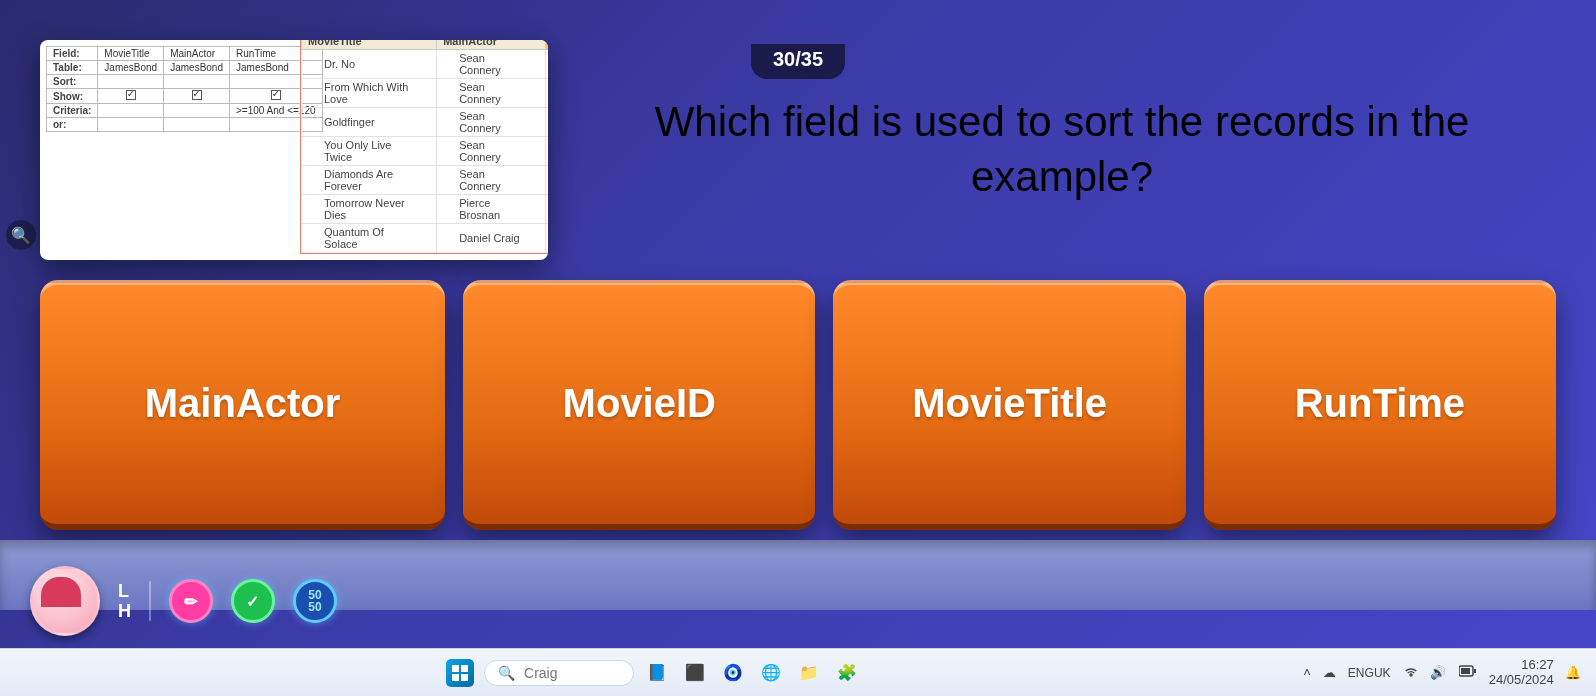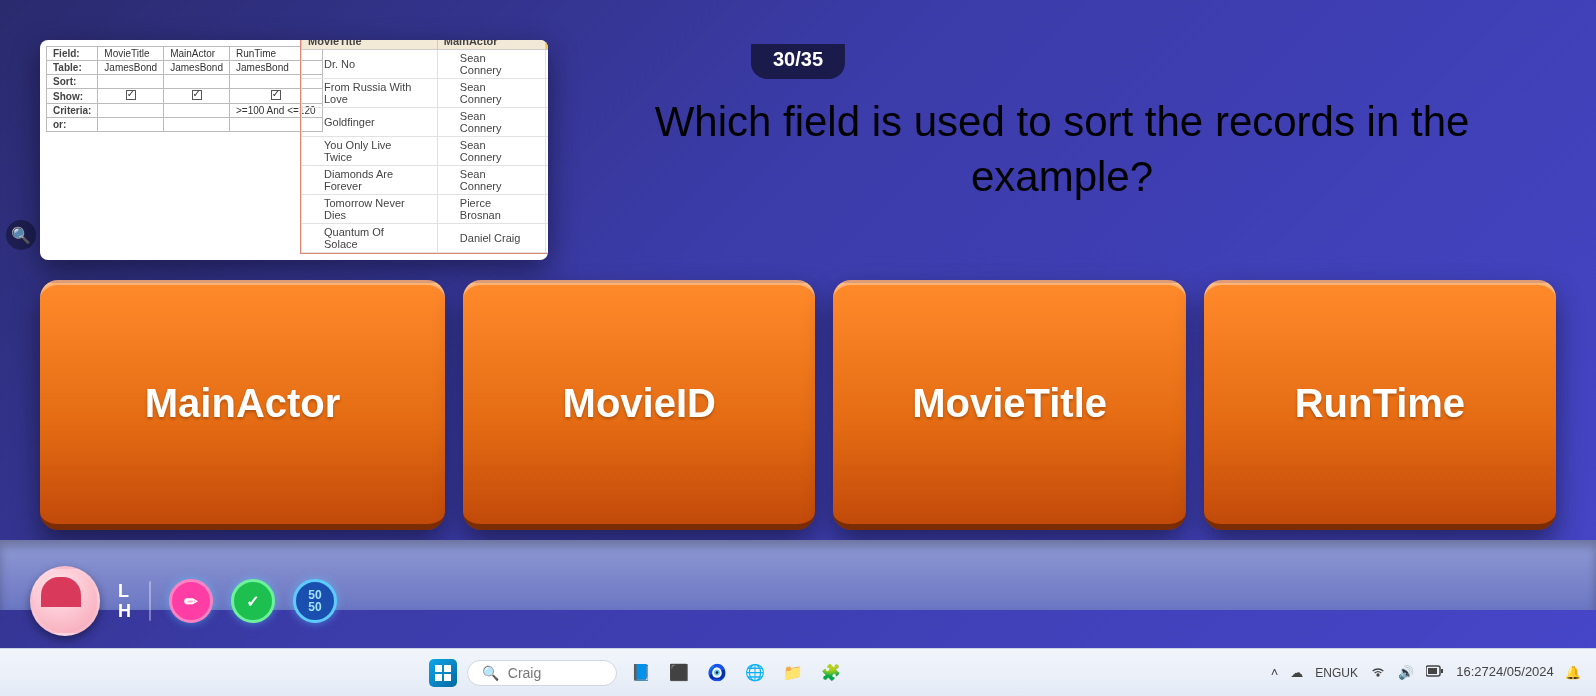--- a/index.html
+++ b/index.html
@@ -144,21 +144,21 @@
   }
   .tb-center{flex:1;display:flex;align-items:center;justify-content:center;gap:10px;}
   .tb-icon{width:28px;height:28px;border-radius:6px;display:flex;align-items:center;justify-content:center;font-size:16px;color:#445;}
   .search{
     display:flex;align-items:center;gap:8px;
     background:#fff;border:1px solid #d0d6e2;border-radius:20px;
     padding:4px 14px;min-width:150px;color:#777;font-size:14px;
   }
   .tray{display:flex;align-items:center;gap:12px;color:#444;font-size:13px;}
   .tray .lang{display:flex;flex-direction:row;align-items:center;line-height:1;font-size:12px;}
-  .tray .clock{display:flex;flex-direction:row;align-items:flex-end;line-height:1.15;font-size:13px;}
+  .tray .clock{display:flex;flex-direction:column;align-items:flex-end;line-height:1.15;font-size:13px;}
   .tb-app{width:28px;height:28px;border-radius:5px;display:flex;align-items:center;justify-content:center;}
   
   .desk-edge{
     position:absolute;left:0;right:0;top:540px;height:70px;
     background:linear-gradient(#8f9ad4,#6b77c3);
     box-shadow:inset 0 6px 10px rgba(0,0,0,.25);
   }
 </style>
 </head>
 <body>
@@ -220,21 +220,21 @@
             <th>MovieTitle</th>
             <th>MainActor</th>
             <th class="hl">RunTime</th>
           </tr>
           <tr>
                 <td>Dr. No</td>
                 <td>Sean Connery</td>
                 <td class="num">110</td>
               </tr>
           <tr>
-                <td>From Russia With Love</td>
+                <td>From Which With Love</td>
                 <td>Sean Connery</td>
                 <td class="num">115</td>
               </tr>
           <tr>
                 <td>Goldfinger</td>
                 <td>Sean Connery</td>
                 <td class="num">110</td>
               </tr>
           <tr>
                 <td>You Only Live Twice</td>

